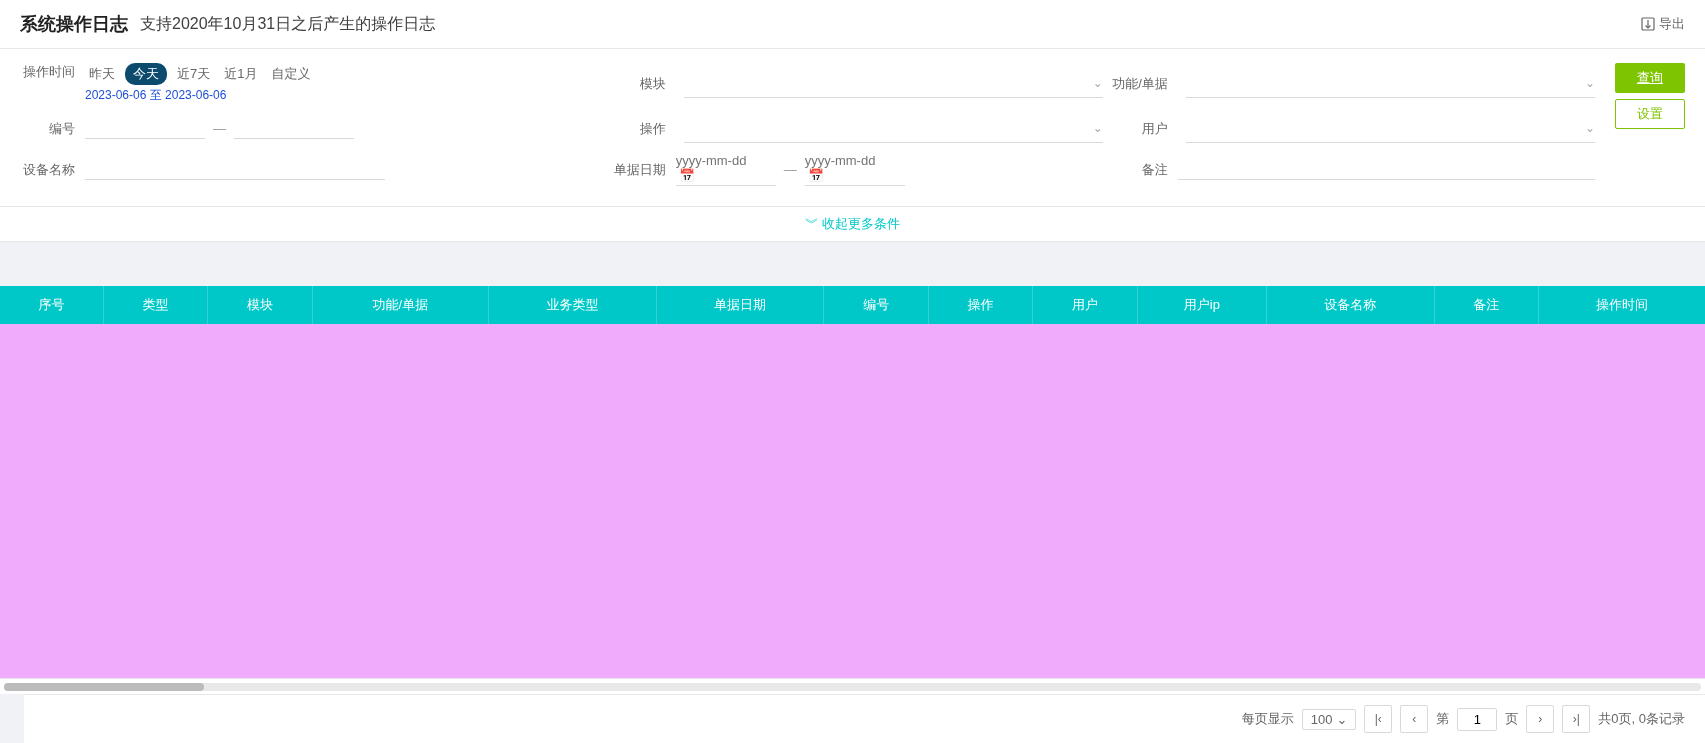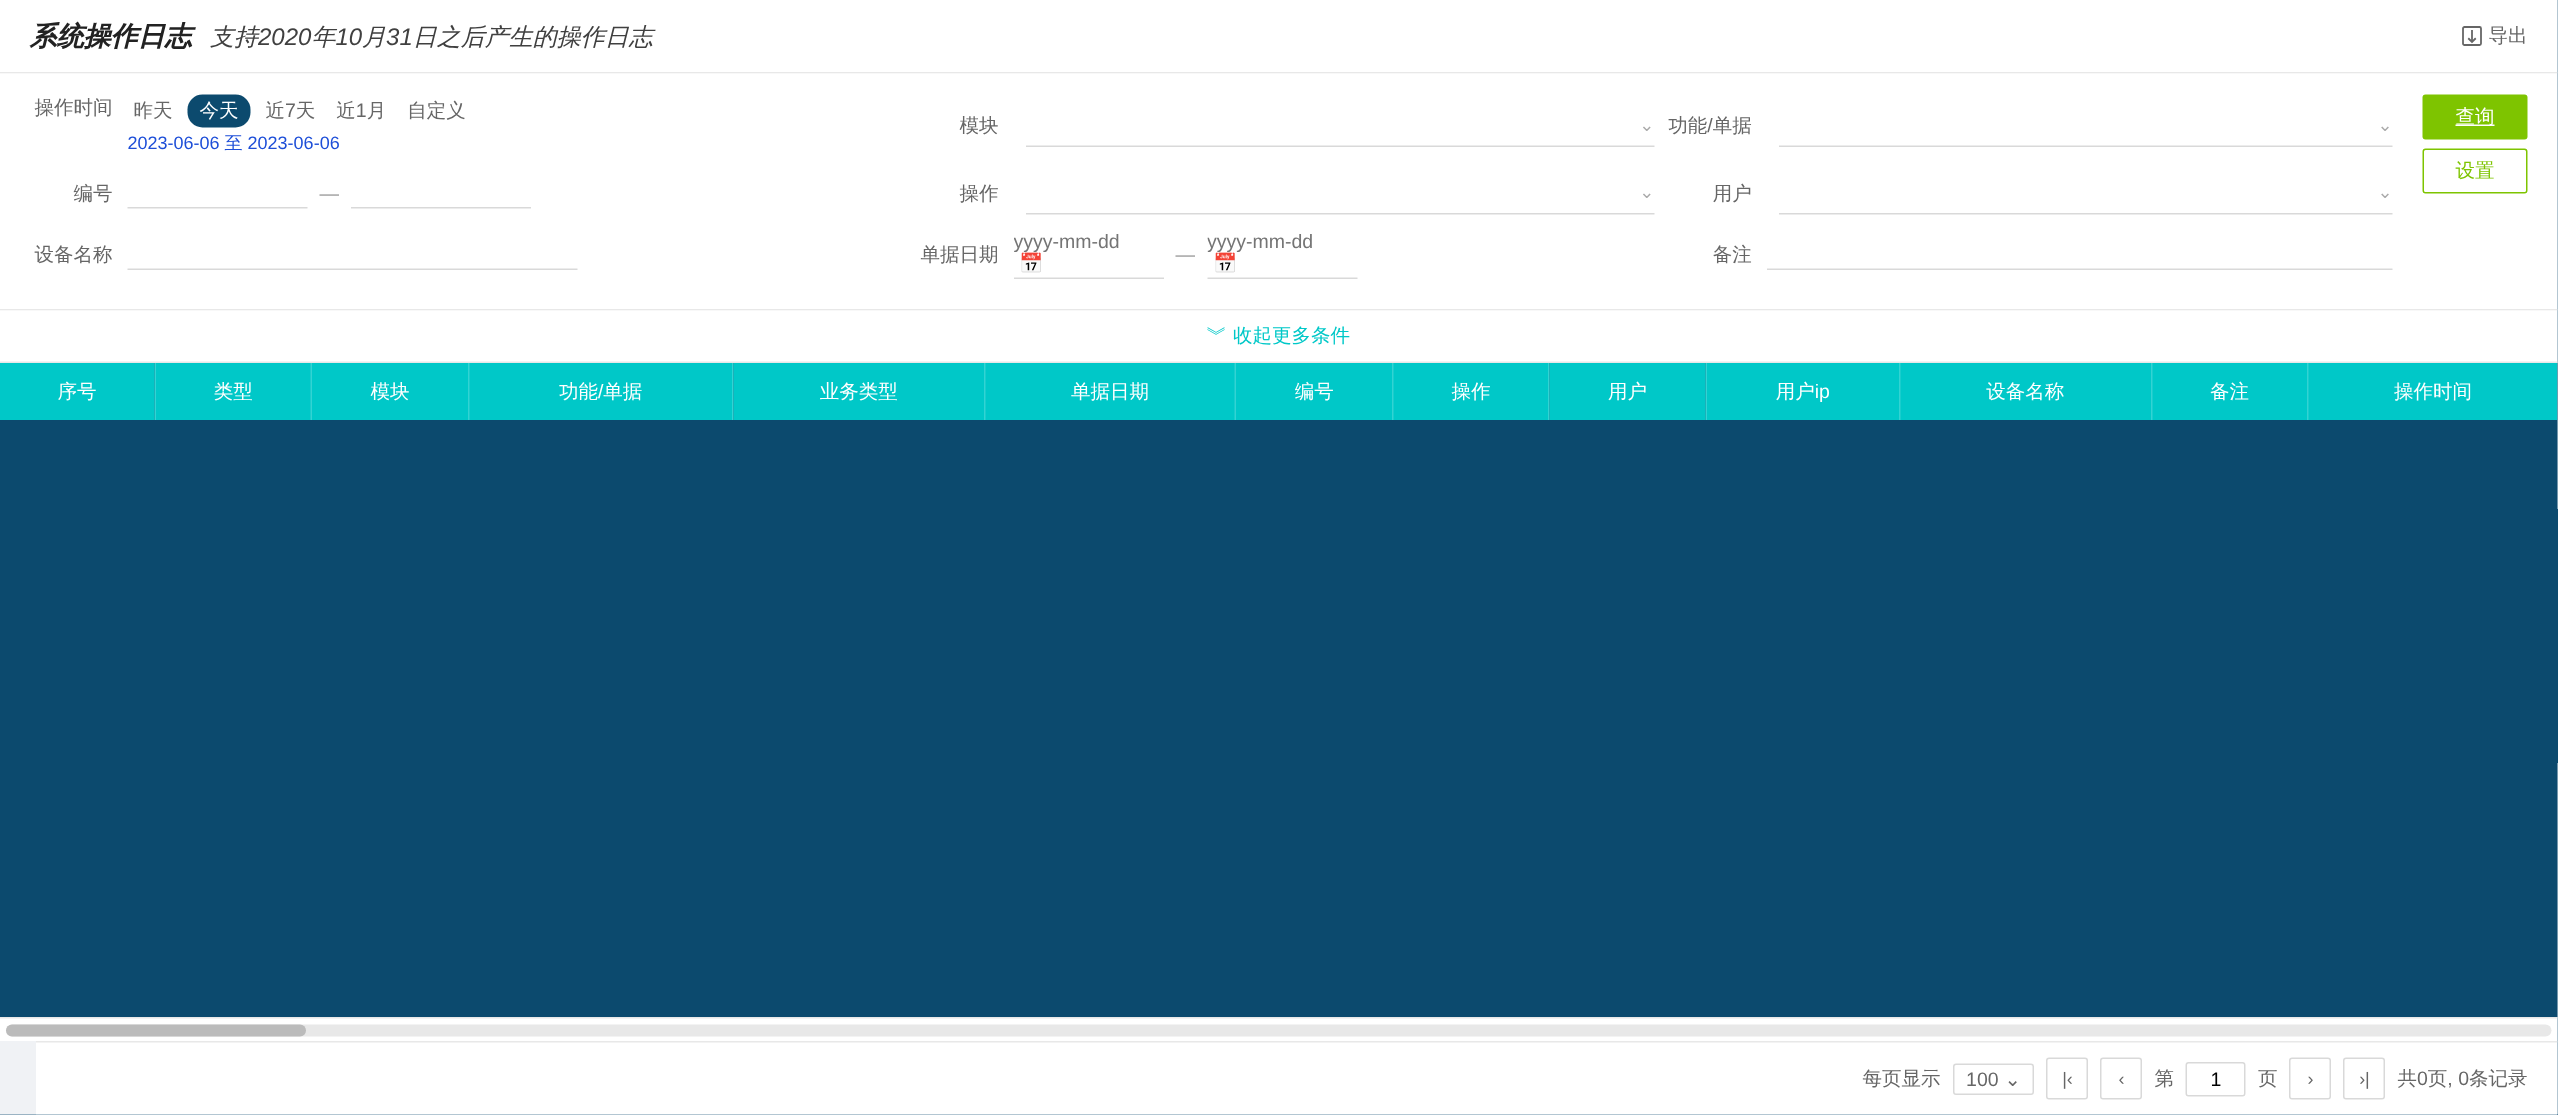--- a/index.html
+++ b/index.html
@@ -22,23 +22,22 @@
     .page-header {
       background: #fff;
       padding: 12px 20px;
       display: flex;
       align-items: center;
       justify-content: space-between;
       border-bottom: 1px solid #e8e8e8;
     }
     .page-header-left {
       display: flex;
-      align-items: flex-end;
+      align-items: center;
       gap: 12px;
-      font-style: italic;
     }
     .page-title {
       font-size: 18px;
       font-weight: bold;
       color: #222;
     }
     .page-subtitle {
       font-size: 16px;
       color: #404040;
     }
@@ -165,23 +164,24 @@
       color: #00c8c8;
       cursor: pointer;
       font-size: 13px;
       display: inline-flex;
       align-items: center;
       gap: 4px;
     }
 
     
     .table-section {
-      background: #0c4a6e;
+      background: #f0abfc;
       flex: 1;
       overflow: hidden;
+      margin-top: 44px;
     }
     table {
       width: 100%;
       border-collapse: collapse;
     }
     thead tr {
       background: #00c8c8;
     }
     thead th {
       color: #fff;

